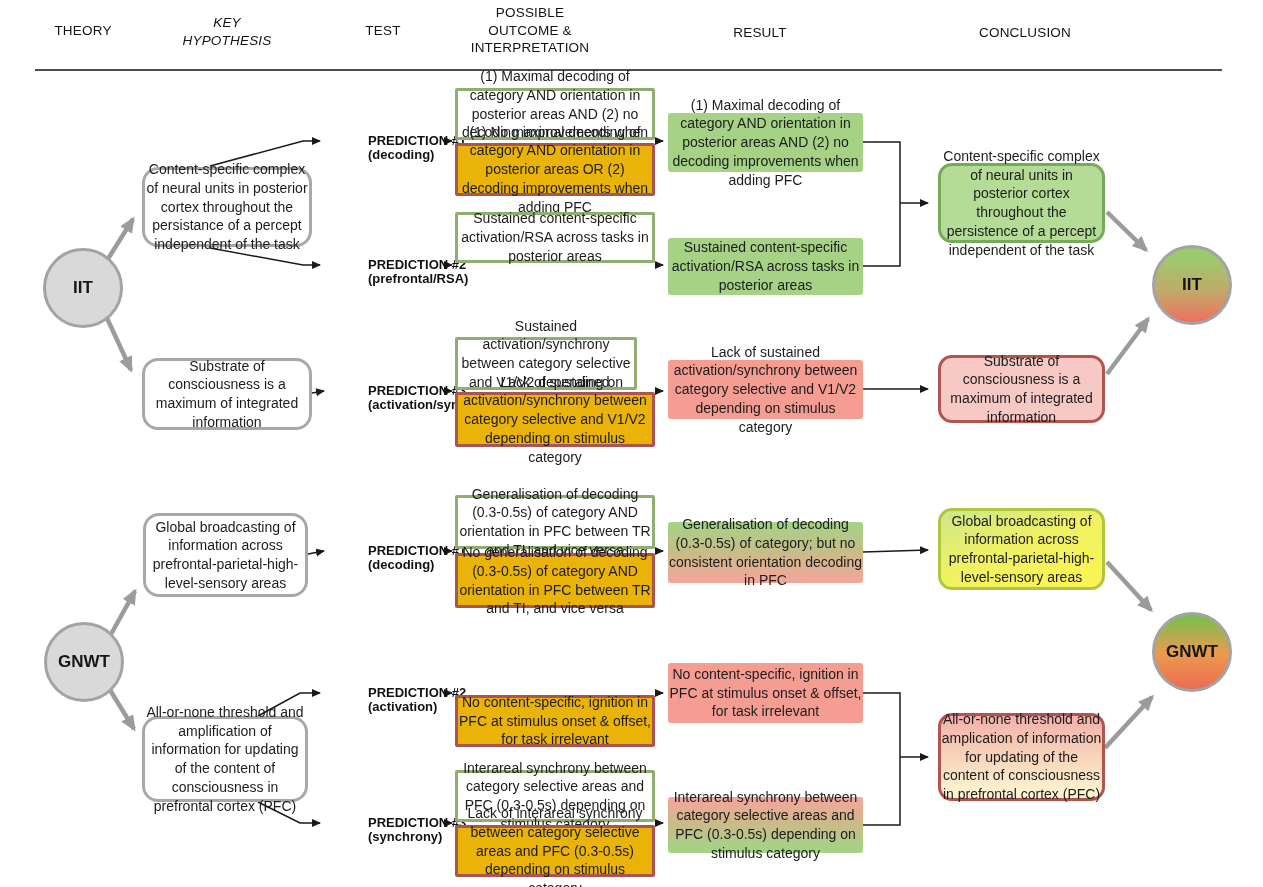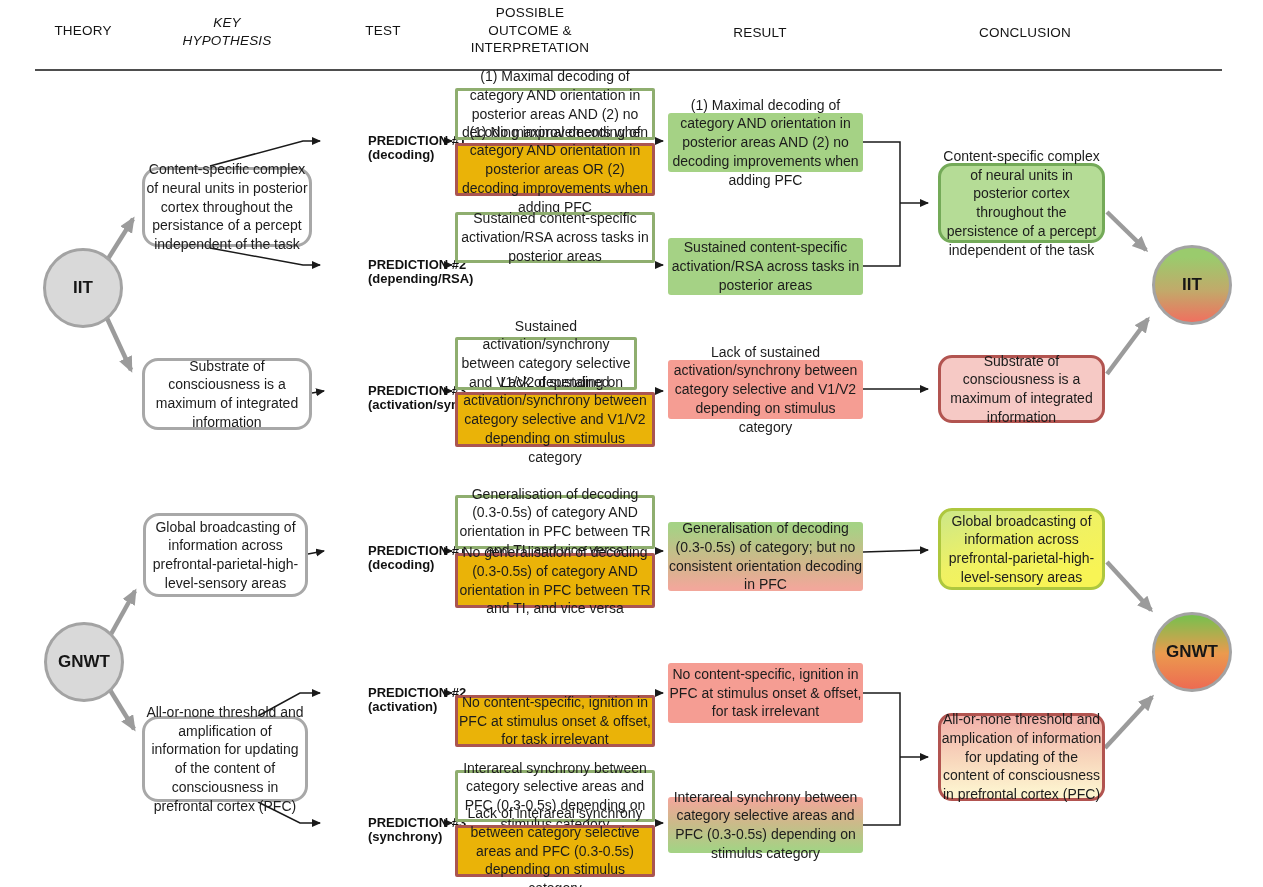--- a/index.html
+++ b/index.html
@@ -110,21 +110,21 @@
 
   <div class="box hyp" style="left:142px;top:167px;width:170px;height:80px;">Content-specific complex of neural units in posterior cortex throughout the persistance of a percept independent of the task</div>
   <div class="box hyp" style="left:142px;top:358px;width:170px;height:72px;">Substrate of consciousness is a maximum of integrated information</div>
 
   <div class="pred" style="left:320px;top:134px;">
     <div>PREDICTION #1</div>
     <div>(decoding)</div>
   </div>
   <div class="pred" style="left:320px;top:258px;">
     <div>PREDICTION #2</div>
-    <div>(depending/RSA)</div>
+    <div>(prefrontal/RSA)</div>
   </div>
   <div class="pred" style="left:320px;top:384px;">
     <div>PREDICTION #3</div>
     <div>(activation/synchrony)</div>
   </div>
 
   <div class="box outcome-pos" style="left:455px;top:88px;width:200px;height:52px;">(1) Maximal decoding of category AND orientation in posterior areas AND (2) no decoding improvements when adding PFC</div>
   <div class="box outcome-neg" style="left:455px;top:143px;width:200px;height:53px;">(1) No maximal decoding of category AND orientation in posterior areas OR (2) decoding improvements when adding PFC</div>
   <div class="box outcome-pos" style="left:455px;top:212px;width:200px;height:51px;">Sustained content-specific activation/RSA across tasks in posterior areas</div>
   <div class="box outcome-pos" style="left:455px;top:337px;width:182px;height:53px;">Sustained activation/synchrony between category selective and V1/V2 depending on stimulus category</div>
@@ -160,21 +160,21 @@
     <div>PREDICTION #3</div>
     <div>(synchrony)</div>
   </div>
 
   <div class="box outcome-pos" style="left:455px;top:495px;width:200px;height:54px;">Generalisation of decoding (0.3-0.5s) of category AND orientation in PFC between TR and TI, and vice versa</div>
   <div class="box outcome-neg" style="left:455px;top:553px;width:200px;height:55px;">No generalisation of decoding (0.3-0.5s) of category AND orientation in PFC between TR and TI, and vice versa</div>
   <div class="box outcome-neg" style="left:455px;top:695px;width:200px;height:52px;">No content-specific, ignition in PFC at stimulus onset &amp; offset, for task irrelevant</div>
   <div class="box outcome-pos" style="left:455px;top:770px;width:200px;height:52px;">Interareal synchrony between category selective areas and PFC (0.3-0.5s) depending on stimulus category</div>
   <div class="box outcome-neg" style="left:455px;top:825px;width:200px;height:52px;">Lack of interareal synchrony between category selective areas and PFC (0.3-0.5s) depending on stimulus category</div>
 
-  <div class="box result result-mix-gr" style="left:668px;top:522px;width:195px;height:69px;">Generalisation of decoding (0.3-0.5s) of category; but no consistent orientation decoding in PFC</div>
+  <div class="box result result-mix-gr" style="left:668px;top:522px;width:195px;height:61px;">Generalisation of decoding (0.3-0.5s) of category; but no consistent orientation decoding in PFC</div>
   <div class="box result result-neg" style="left:668px;top:663px;width:195px;height:60px;">No content-specific, ignition in PFC at stimulus onset &amp; offset, for task irrelevant</div>
   <div class="box result result-mix-rg" style="left:668px;top:797px;width:195px;height:56px;">Interareal synchrony between category selective areas and PFC (0.3-0.5s) depending on stimulus category</div>
 
   <div class="box conc conc-yellow" style="left:938px;top:508px;width:167px;height:82px;">Global broadcasting of information across prefrontal-parietal-high-level-sensory areas</div>
   <div class="box conc conc-pink" style="left:938px;top:713px;width:167px;height:88px;">All-or-none threshold and amplication of information for updating of the content of consciousness in prefrontal cortex (PFC)</div>
 
   <div class="circle circle-gnwt" style="left:1152px;top:612px;">
     <span>GNWT</span>
   </div>
 

